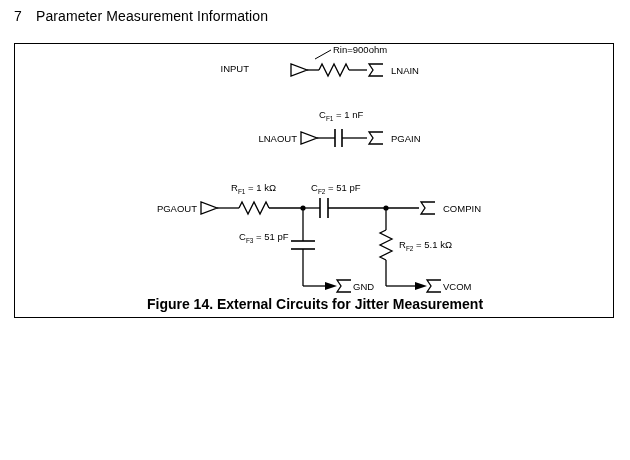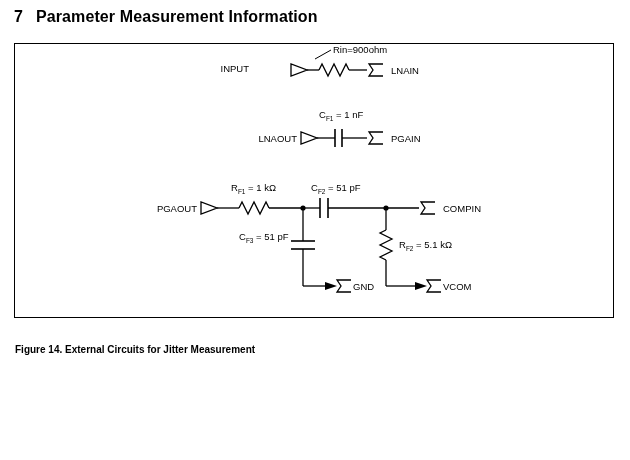--- a/index.html
+++ b/index.html
@@ -18,22 +18,22 @@
   .page {
     position: absolute;
     left: 0; top: 0;
     width: 630px;
     height: 460px;
   }
   .section-heading {
     position: absolute;
     left: 14px;
     top: 8px;
-    font-size: 16px;
-    font-weight: bold;
+    font-size: 14px;
+    font-weight: normal;
     letter-spacing: 0.1px;
   }
   .section-num {
     display: inline-block;
     width: 22px;
   }
   .figure-box {
     position: absolute;
     left: 14px;
     top: 43px;
@@ -47,23 +47,23 @@
     position: absolute;
     left: 0; top: 0;
     width: 600px;
     height: 275px;
   }
   .fig-caption {
     position: absolute;
     left: 0;
     top: 252px;
     width: 600px;
-    font-size: 10px;
+    text-align: center;
+    font-size: 14px;
     font-weight: bold;
-    margin-top: 48px;
   }
   text {
     font-family: "Liberation Sans", sans-serif;
   }
   .lbl {
     font-size: 9.5px;
   }
   .lbl-sub {
     font-size: 6.5px;
   }

